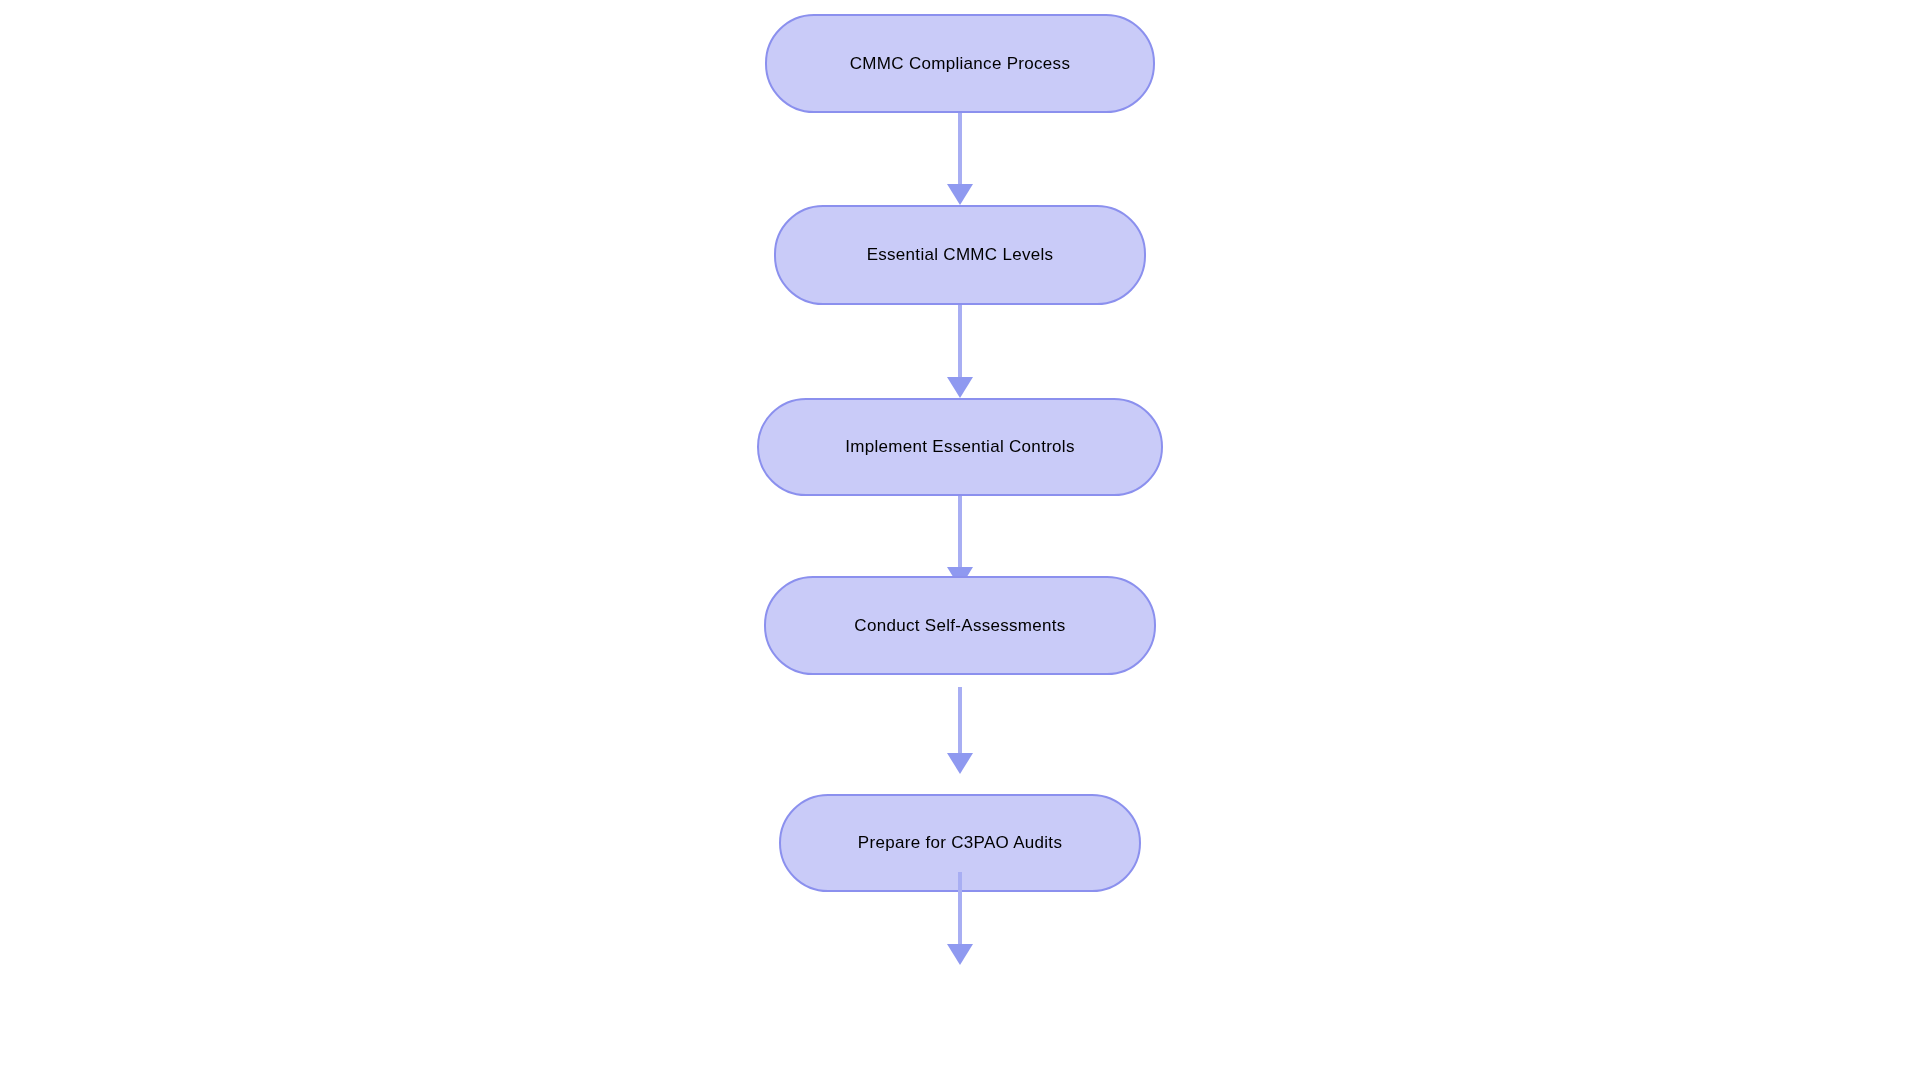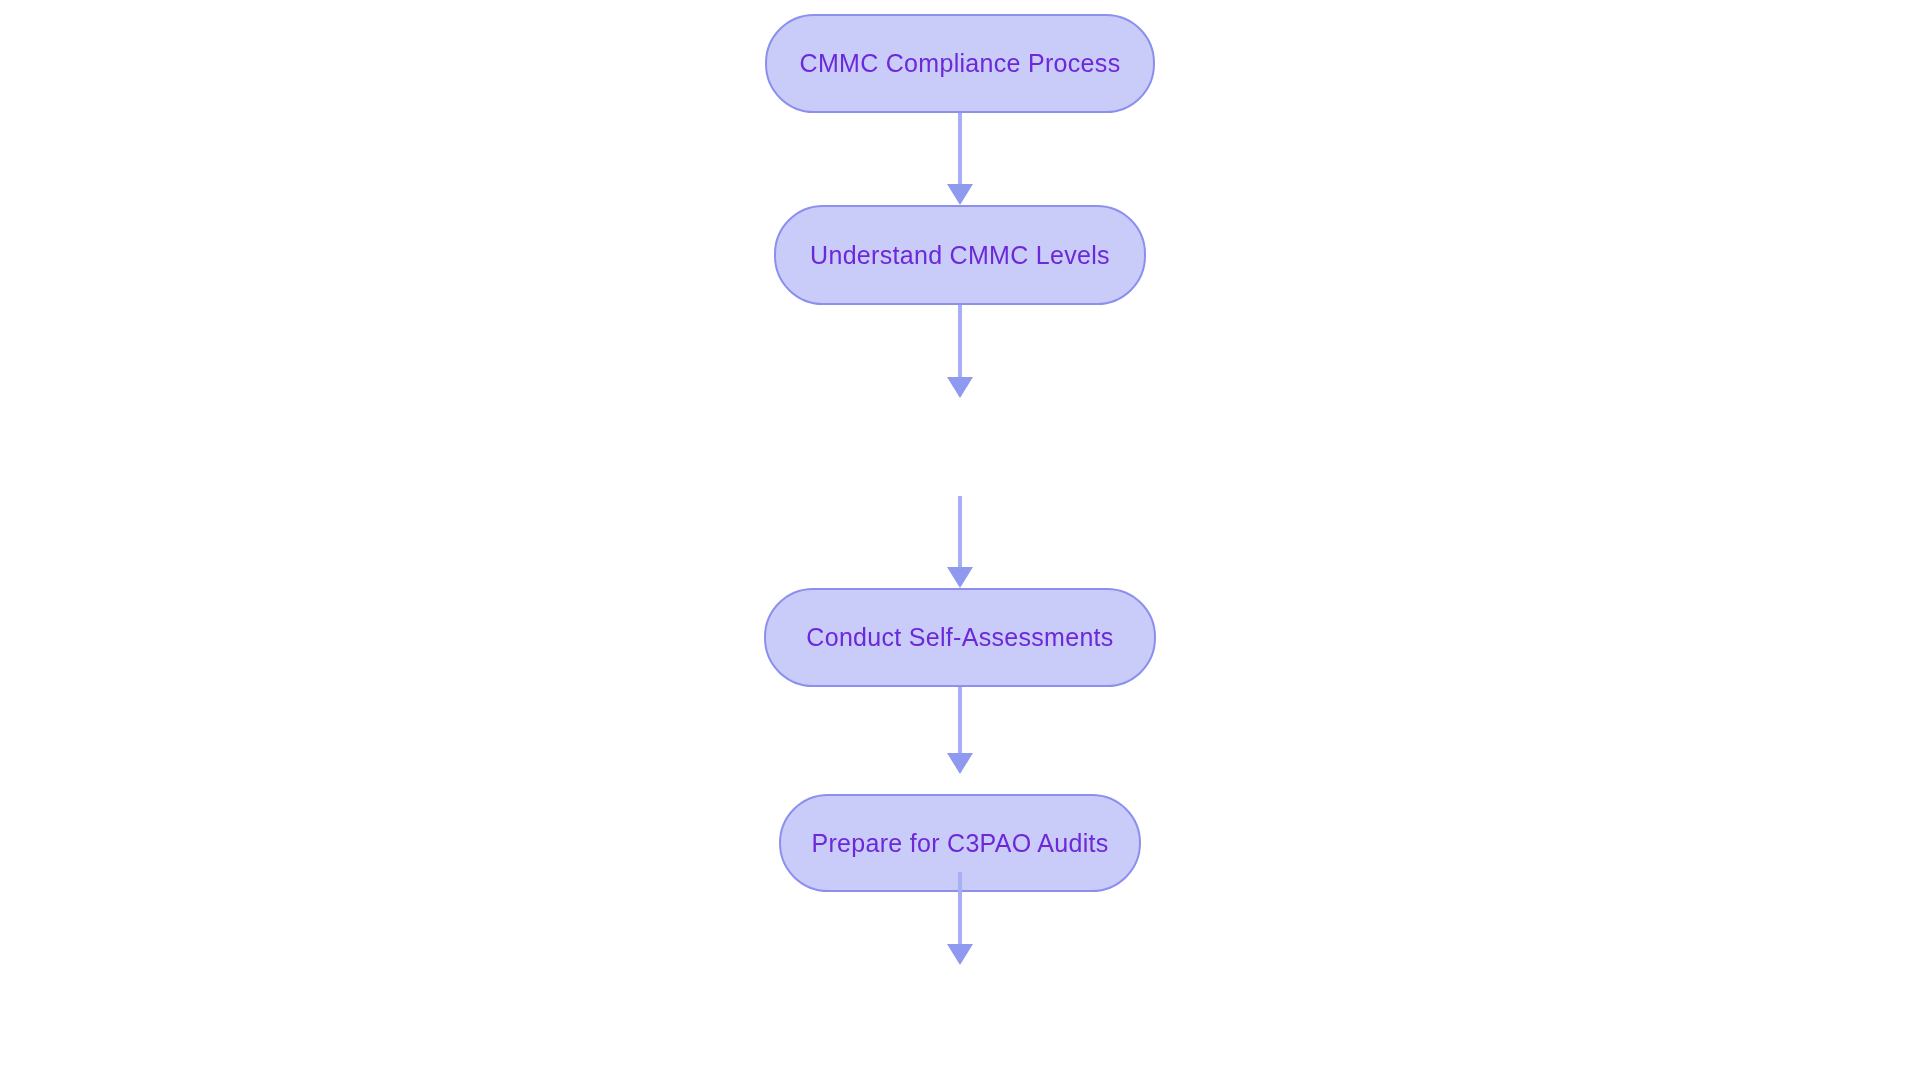--- a/index.html
+++ b/index.html
@@ -24,22 +24,22 @@
     position: absolute;
     left: 960px;
     transform: translateX(-50%);
     display: flex;
     align-items: center;
     justify-content: center;
     background: #c9cbf8;
     border: 2px solid #8b90ee;
     border-radius: 49px;
     box-sizing: border-box;
-    color: #6d28d9;
-    font-size: 25px;
+    color: #000000;
+    font-size: 17px;
     letter-spacing: 0.3px;
     white-space: nowrap;
   }
   .edge {
     position: absolute;
     left: 960px;
     transform: translateX(-50%);
     width: 28px;
   }
   .edge .line {
@@ -71,35 +71,38 @@
   <div class="node" style="top:14px; width:390px; height:99px;">
     <span>CMMC Compliance Process</span>
   </div>
 
   <div class="edge" style="top:113px; height:92px;">
     <span class="line"></span>
     <span class="head"></span>
   </div>
 
   <div class="node" style="top:205px; width:372px; height:100px;">
-    <span>Understand CMMC Levels</span>
+    <span>Essential CMMC Levels</span>
   </div>
 
   <div class="edge" style="top:305px; height:93px;">
     <span class="line"></span>
     <span class="head"></span>
   </div>
 
+  <div class="node" style="top:398px; width:406px; height:98px;">
+    <span>Implement Essential Controls</span>
+  </div>
 
   <div class="edge" style="top:496px; height:92px;">
     <span class="line"></span>
     <span class="head"></span>
   </div>
 
-  <div class="node" style="top:588px; width:392px; height:99px;">
+  <div class="node" style="top:576px; width:392px; height:99px;">
     <span>Conduct Self-Assessments</span>
   </div>
 
   <div class="edge" style="top:687px; height:87px;">
     <span class="line"></span>
     <span class="head"></span>
   </div>
 
   <div class="node" style="top:774px; width:362px; height:98px;margin-top:20px;">
     <span>Prepare for C3PAO Audits</span>

